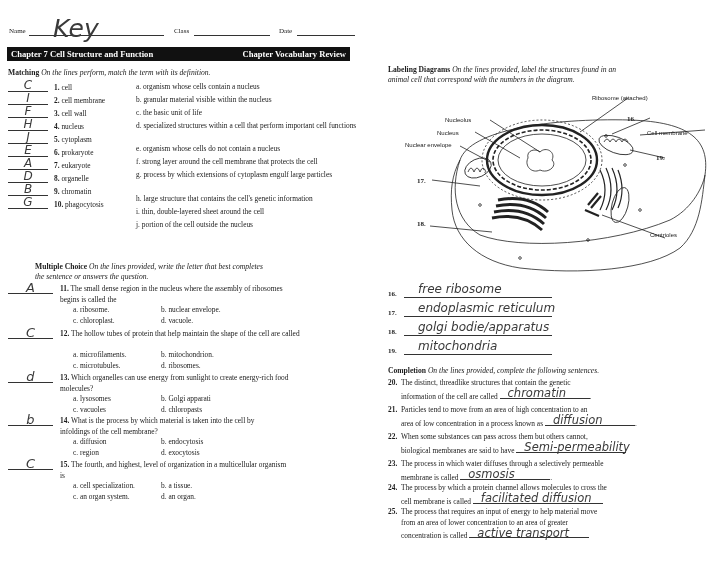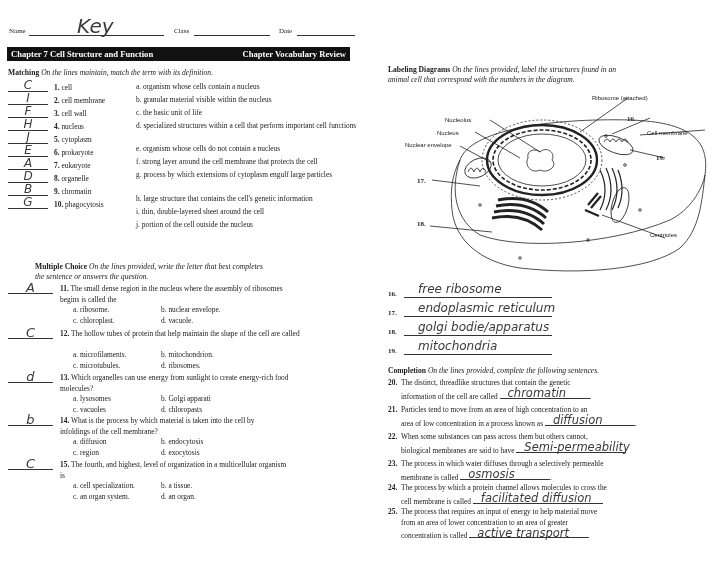--- a/index.html
+++ b/index.html
@@ -7,21 +7,21 @@
     width: 728px; height: 565px; position: relative; overflow: hidden;
     font-family: "Liberation Serif", "DejaVu Serif", serif;
     color: #1a1a1a; font-size: 8px;
   }
   .abs { position: absolute; }
   .hand { font-family: "DejaVu Sans", sans-serif; color: #3a3a3a; font-style: italic; font-weight: 300; }
   
   .name-row { top: 22px; left: 9px; width: 345px; height: 14px; font-size: 7px; }
   .name-row .lbl { position: absolute; top: 5px; }
   .name-row .ln { position: absolute; top: 13px; border-bottom: 1px solid #333; }
-  .key { position: absolute; left: 68px; top: -8px; font-size: 20px; }
+  .key { position: absolute; left: 44px; top: -8px; font-size: 25px; }
   .chapter-bar {
     top: 47px; left: 7px; width: 343px; height: 14px; background: #111; color: #fff;
     font-weight: bold; font-size: 8.6px; display: flex; justify-content: space-between; align-items: center;
     padding: 0 4px; box-sizing: border-box;
   }
   .sec-head { font-size: 7.6px; }
   .sec-head b { font-weight: bold; }
   .sec-head i { font-style: italic; }
   .match-row { position: absolute; left: 8px; height: 13px; width: 120px; font-size: 7.4px; }
   .match-row .ans { position: absolute; left: 0; width: 40px; top: 0; border-bottom: 1px solid #333; height: 11px; text-align: center; font-size: 12px; line-height: 10px; }
@@ -56,21 +56,21 @@
   <span class="ln" style="left:288px;width:58px"></span>
 </div>
 
 <div class="abs chapter-bar">
   <span>Chapter 7  Cell Structure and Function</span>
   <span>Chapter Vocabulary Review</span>
 </div>
 
 <div class="abs sec-head" style="top:68px;left:8px;">
   <b>Matching</b>
-  <i>On the lines maintain, match the term with its definition.</i>
+  <i>On the lines perform, match the term with its definition.</i>
 </div>
 
 <div class="match-row" style="top:80px">
     <span class="ans hand">C</span>
     <span class="term"><b>1.</b> <span>cell</span></span>
   </div>
 <div class="match-row" style="top:93px">
     <span class="ans hand">I</span>
     <span class="term"><b>2.</b> <span>cell membrane</span></span>
   </div>

